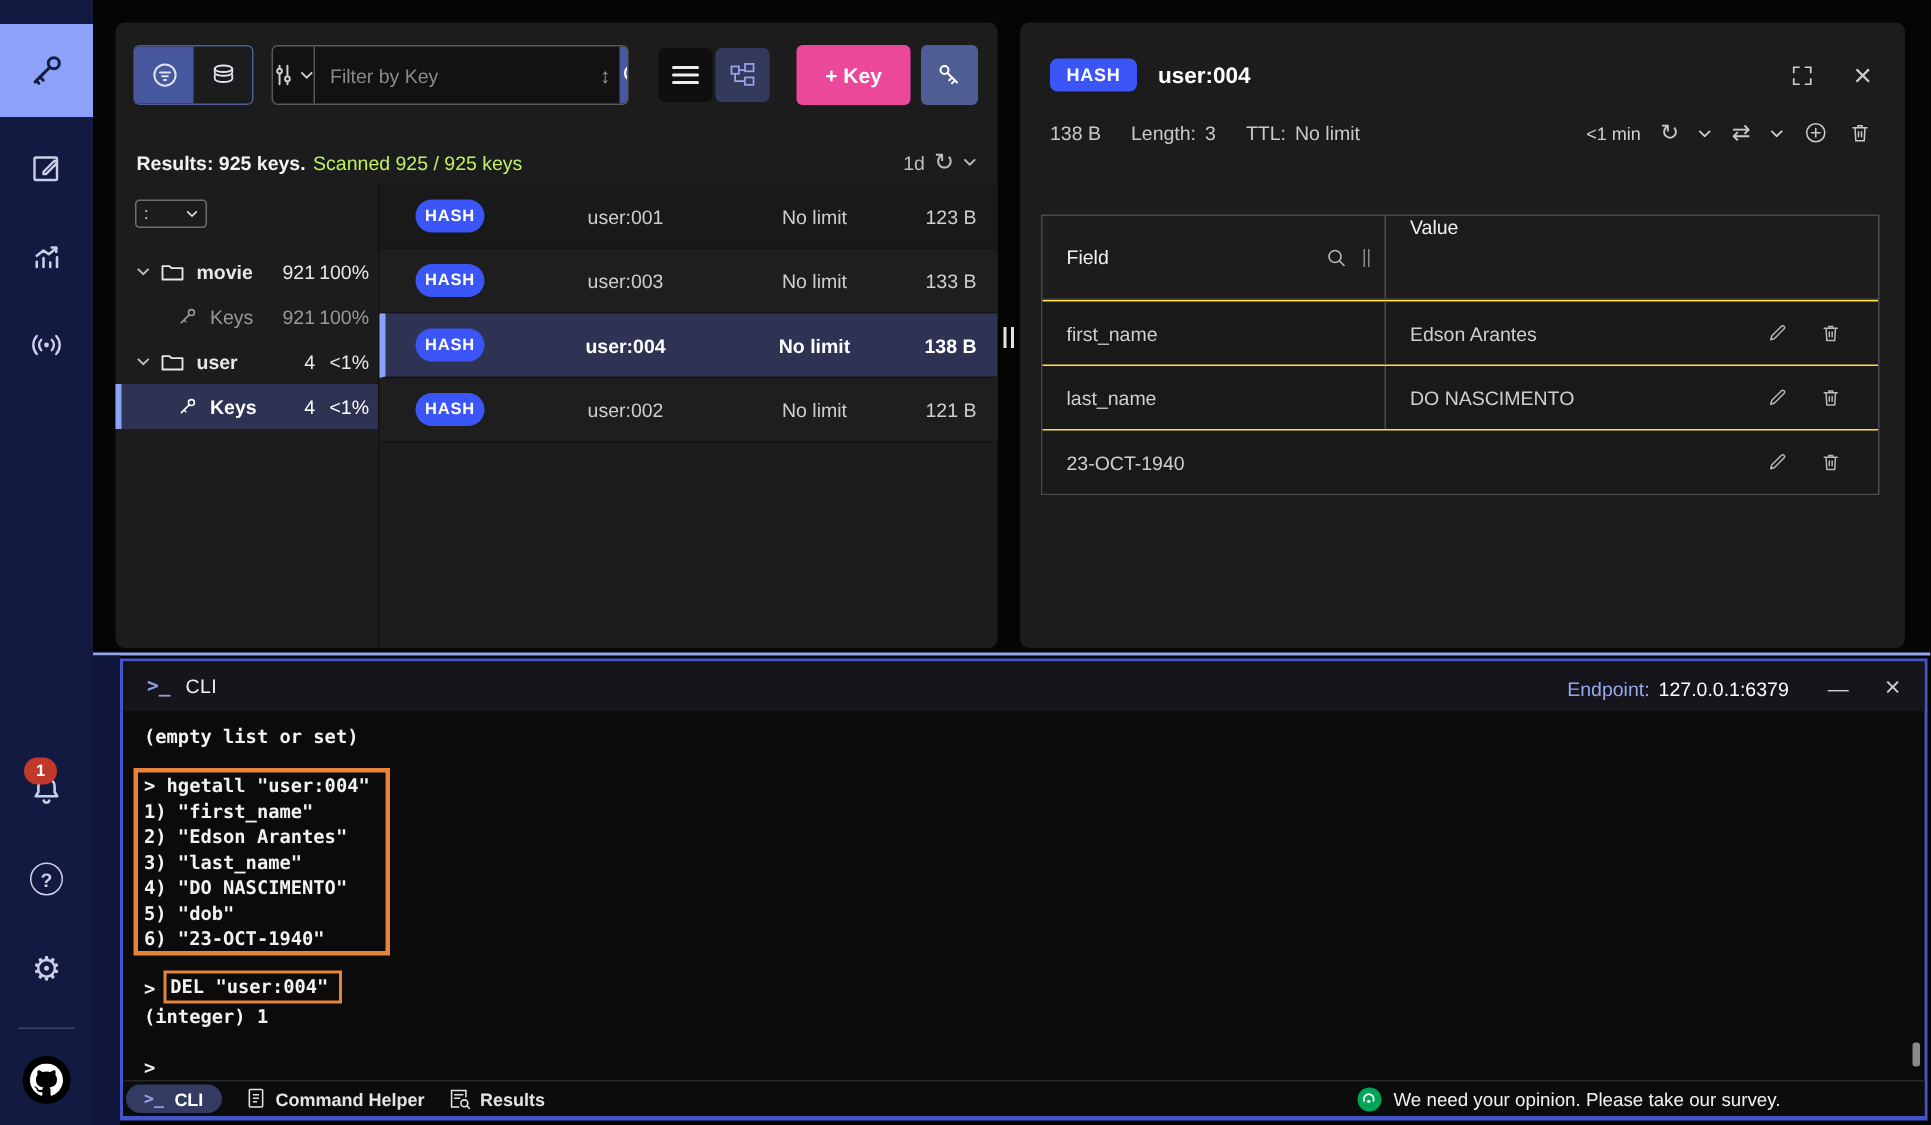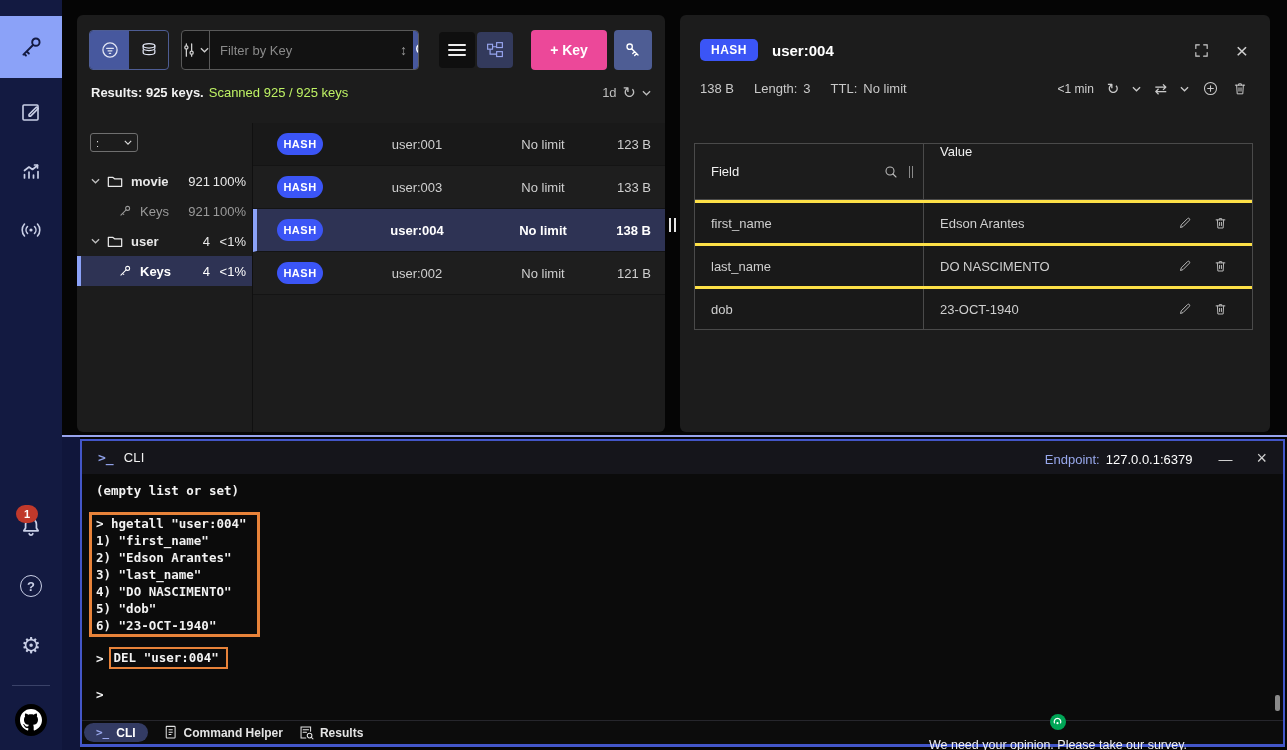--- a/index.html
+++ b/index.html
@@ -29,21 +29,21 @@
   .filter-input-wrap input { flex:1; min-width:0; background:transparent; border:none; outline:none; color:#e8e8e8; font-size:13px; }
   .filter-input-wrap input::placeholder { color:#8a8a8a; }
   .updown { color:#9a9a9a; font-size:14px; }
   .search-btn { width:43px; border:none; background:#47589e; color:#fff; display:flex; align-items:center; justify-content:center; cursor:pointer; }
   .view-toggle { display:flex; gap:2px; margin-left:20px; }
   .view-toggle button { width:36px; height:36px; border:none; border-radius:4px; display:flex; align-items:center; justify-content:center; cursor:pointer; }
   .btn-list { background:#0f0f0f; color:#eee; }
   .btn-tree { background:#333a5c; color:#98a6f0; }
   .addkey-btn { margin-left:18px; width:76px; height:40px; border:none; border-radius:4px; background:#ec4899; color:#fff; font-weight:bold; font-size:14px; cursor:pointer; font-family:inherit; }
   .keytool-btn { margin-left:7px; width:38px; height:40px; border:none; border-radius:4px; background:#4e5d94; color:#fff; display:flex; align-items:center; justify-content:center; cursor:pointer; }
-  .results-row { display:flex; align-items:center; padding:0 14px; margin-top:13px; font-size:13px; }
+  .results-row { display:flex; align-items:center; padding:0 14px; margin-top:28px; font-size:13px; }
   .res-bold { color:#f2f2f2; font-weight:bold; }
   .res-rest { color:#bef264; margin-left:5px; }
   .refresh-wrap { margin-left:auto; display:flex; align-items:center; gap:6px; color:#bdbdbd; font-size:13px; }
   .refresh-glyph { font-size:16px; }
 
   .browser-content { position:absolute; left:0; right:0; top:108px; bottom:0; display:flex; }
   .tree { width:175px; padding-top:10px; }
   .delim-select { margin-left:13px; width:48px; height:19px; border:1px solid #6f6f6f; border-radius:3px; display:flex; align-items:center; font-size:11px; color:#ddd; padding:0 5px; justify-content:space-between; cursor:pointer; }
   .tree-rows { margin-top:14px; }
   .tree-row { height:30px; display:flex; align-items:center; font-size:13px; color:#e8e8e8; padding:0 6px 0 14px; cursor:pointer; }
@@ -83,21 +83,21 @@
   .close-glyph { font-size:21px; line-height:1; cursor:pointer; }
   .min-glyph { font-size:14px; cursor:pointer; }
 
   .det-table { position:absolute; left:14px; top:128px; width:559px; border:1px solid #4a4a4a; }
   .dt-head { display:flex; height:56px; border-bottom:1px solid #4a4a4a; color:#f0f0f0; font-size:13px; }
   .dt-col-field { width:229px; border-right:1px solid #4a4a4a; display:flex; align-items:center; padding:0 10px 0 16px; }
   .dt-col-value { flex:1; display:flex; align-items:flex-start; padding-left:16px; }
   .dt-search { margin-left:auto; color:#bbb; cursor:pointer; }
   .dt-resize { display:flex; gap:2px; margin-left:10px; cursor:col-resize; }
   .dt-resize i { width:1px; height:12px; background:#8a8a8a; }
-  .dt-row { display:flex; height:43px; background:#191919; border-top:3px solid #fde047; font-size:13px; color:#cfcfcf; }
+  .dt-row { display:flex; height:43px; background:#191919; border-top:1px solid #fde047; font-size:13px; color:#cfcfcf; }
   .dt-row:first-of-type { border-top:none; }
   .dt-cell-f { width:229px; border-right:1px solid #4a4a4a; display:flex; align-items:center; padding-left:16px; }
   .dt-cell-v { flex:1; display:flex; align-items:center; padding:0 24px 0 16px;justify-content:flex-end; }
   .row-icons { margin-left:auto; display:flex; gap:20px; color:#b8b8b8; }
   .row-icons span { cursor:pointer; }
 
   
   .h-resize { position:absolute; left:62px; right:0; top:435px; height:2px; background:#98a4ee; cursor:row-resize; }
   .cli-left-strip { position:absolute; left:62px; top:437px; width:18px; bottom:0; background:#10163b; }
   .cli-panel { position:absolute; left:80px; right:2px; top:439px; height:308px; background:#0b0b0b; border:2px solid #4356c8; border-bottom-width:3px; }
@@ -116,21 +116,21 @@
   .hl-block { display:inline-block; border:3px solid #e8833a; padding:0 10px 0 4px; margin-left:-7px; }
   .del-line { margin-top:10px; display:flex; align-items:center; }
   .del-box { display:inline-block; border:2px solid #e8833a; padding:0 7px 1px 3px; margin-left:5px; }
   .cli-scroll-thumb { position:absolute; right:3px; top:221px; width:5px; height:16px; background:#8a8a8a; border-radius:2px; cursor:pointer; }
 
   .cli-tabs { height:24px; border-top:1px solid #26262c; display:flex; align-items:center; background:#0c0c0c; padding-left:2px; }
   .cli-pill { height:19px; background:#333b63; border-radius:10px; display:flex; align-items:center; gap:7px; padding:0 12px; cursor:pointer; }
   .cli-pill .prompt-sym { font-size:11px; color:#9aa8ee; }
   .cli-pill .tab-lbl { color:#fff; font-weight:bold; font-size:12px; }
   .bottom-tab { display:flex; align-items:center; gap:6px; margin-left:16px; color:#e4e4e4; font-size:12px; font-weight:bold; cursor:pointer; }
-  .survey { margin-left:auto; margin-right:96px; display:flex; align-items:center; gap:8px; color:#f2f2f2; font-size:12.5px; cursor:pointer;flex-direction:column; }
+  .survey { margin-left:auto; margin-right:96px; display:flex; align-items:center; gap:8px; color:#f2f2f2; font-size:12.5px; cursor:pointer; }
   .survey-dot { width:16px; height:16px; border-radius:50%; background:#00a556; display:flex; align-items:center; justify-content:center; }
 </style>
 </head>
 <body>
 
 <div class="app">
 
   <aside class="sidebar">
     <div class="nav-item selected" style="top:16px;">
       <span>
@@ -491,21 +491,20 @@
               </span>
             <span>
                 <svg width="15" height="16" viewBox="0 0 24 24" fill="none" stroke="currentColor" stroke-width="1.6" stroke-linecap="round">
                   <path d="M5 7h14 M10 7V5h4v2 M7 7l.8 13h8.4L17 7 M10.5 11v5 M13.5 11v5"></path>
                 </svg>
               </span>
           </span>
         </div>
       </div>
       <div class="dt-row">
-        <div class="dt-cell-f">dob</div>
         <div class="dt-cell-v">
           <span>23-OCT-1940</span>
           <span class="row-icons">
             <span>
                 <svg width="15" height="15" viewBox="0 0 24 24" fill="none" stroke="currentColor" stroke-width="1.6" stroke-linejoin="round">
                   <path d="M4 20l1.2-4.2L15.5 5.5a2 2 0 0 1 2.8 2.8L8 18.6 4 20z"></path>
                 </svg>
               </span>
             <span>
                 <svg width="15" height="16" viewBox="0 0 24 24" fill="none" stroke="currentColor" stroke-width="1.6" stroke-linecap="round">
@@ -542,20 +541,21 @@
         <div class="cli-line">2) "Edson Arantes"</div>
         <div class="cli-line">3) "last_name"</div>
         <div class="cli-line">4) "DO NASCIMENTO"</div>
         <div class="cli-line">5) "dob"</div>
         <div class="cli-line">6) "23-OCT-1940"</div>
       </div>
       <div class="del-line">
         <span class="cli-line">&gt;</span>
         <span class="del-box">DEL "user:004"</span>
       </div>
+      <div class="cli-line">(integer) 1</div>
       <div class="sp" style="height:17px;"></div>
       <div class="cli-line">&gt;</div>
       <div class="cli-scroll-thumb"></div>
     </div>
 
     <div class="cli-tabs">
       <span class="cli-pill">
         <span class="prompt-sym">&gt;_</span>
         <span class="tab-lbl">CLI</span>
       </span>

